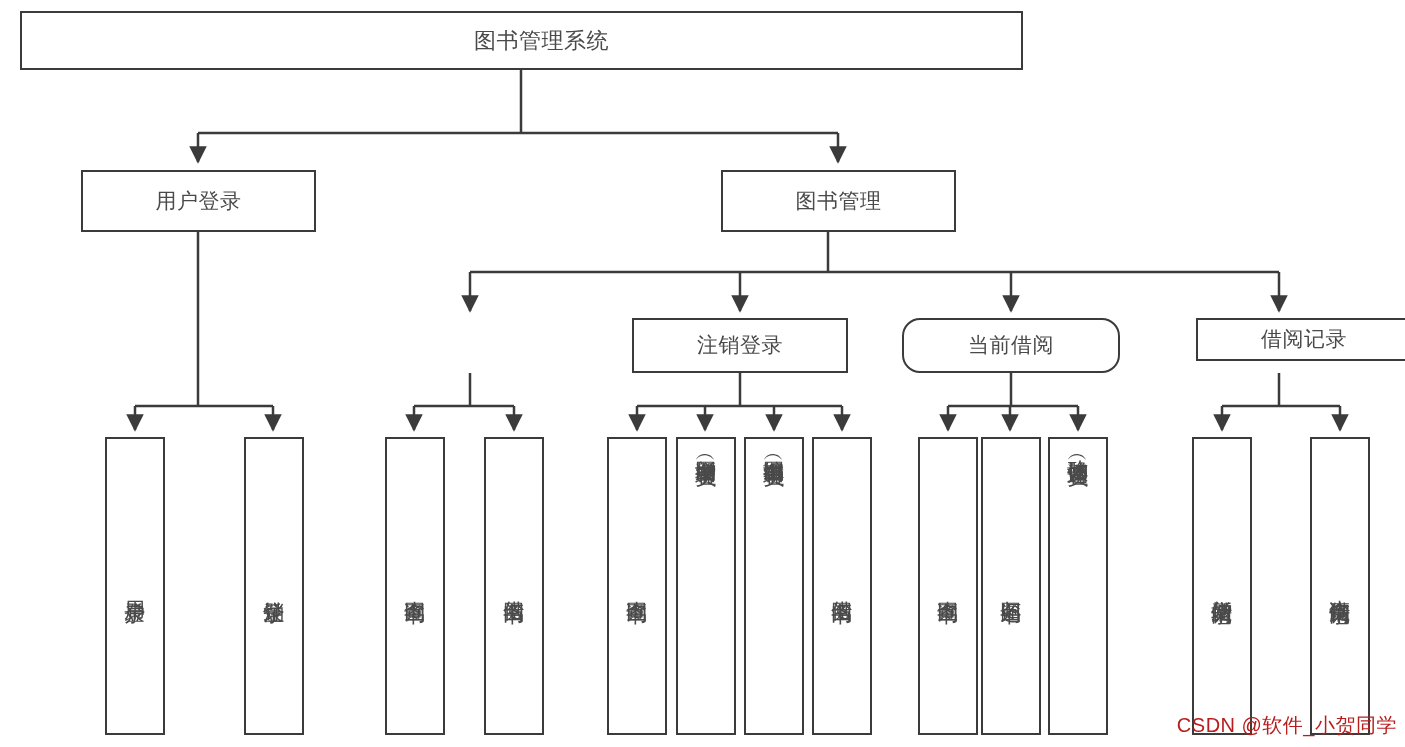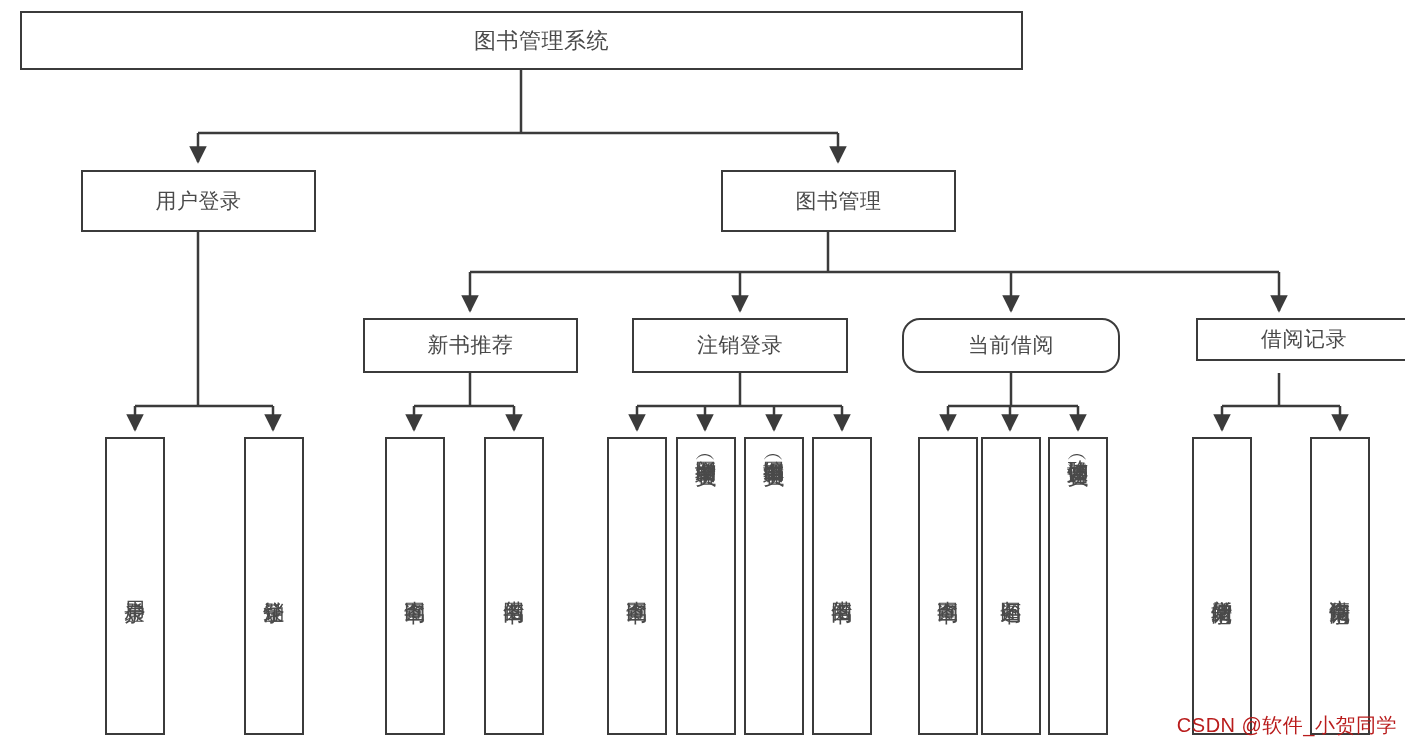--- a/index.html
+++ b/index.html
@@ -137,23 +137,20 @@
     <span class="label">图书管理系统</span>
   </div>
 
   <div class="node" style="left:81px; top:170px; width:235px; height:62px;">
     <span class="label">用户登录</span>
   </div>
   <div class="node" style="left:711px; top:170px; width:235px; height:62px;margin-left:10px;">
     <span class="label">图书管理</span>
   </div>
 
-  <div class="node" style="left:363px; top:318px; width:215px; height:55px;">
-    <span class="label">新书推荐</span>
-  </div>
   <div class="node" style="left:632px; top:318px; width:216px; height:55px;">
     <span class="label">注销登录</span>
   </div>
   <div class="node" style="left:902px; top:318px; width:218px; height:55px;border-radius:18px;">
     <span class="label">当前借阅</span>
   </div>
   <div class="node" style="left:1196px; top:318px; width:216px; height:43px;">
     <span class="label">借阅记录</span>
   </div>
 

